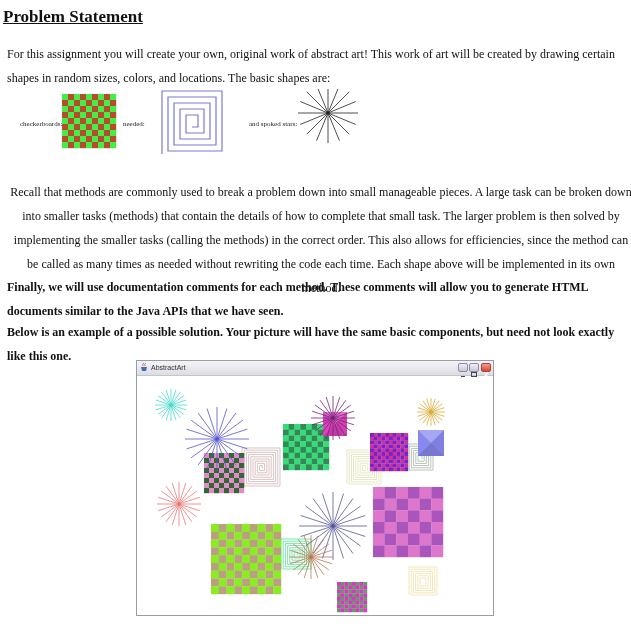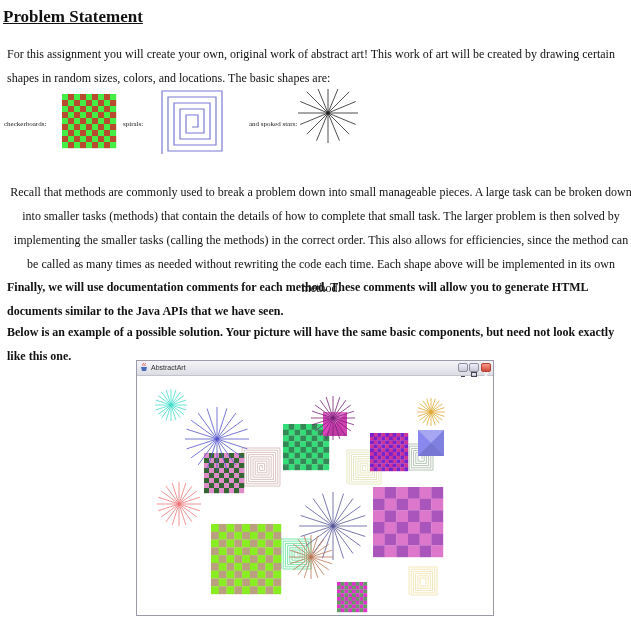--- a/index.html
+++ b/index.html
@@ -28,21 +28,21 @@
   .winbtn.max { right:14px; }
   .winbtn.close { right:2px; background:linear-gradient(#f49a8a,#d44a38); border-color:#b04030; }
   .canvas { position:absolute; left:0; top:15px; right:0; bottom:0; }
 </style>
 </head>
 <body>
 
 <h1 class="title">Problem Statement</h1>
 <p class="para" id="p1">For this assignment you will create your own, original work of abstract art! This work of art will be created by drawing certain shapes in random sizes, colors, and locations. The basic shapes are:</p>
 
-<span class="shape-label" style="left:4px;">checkerboards:</span>
+<span class="shape-label" style="left:20px;">checkerboards:</span>
 <svg class="shape-svg" style="left:61px;top:93px;" width="56" height="56" id="cb-example">
     <g>
       <rect x="1" y="1" width="6.2" height="6.2" fill="#44ee44"></rect>
       <rect x="7" y="1" width="6.2" height="6.2" fill="#b84a30"></rect>
       <rect x="13" y="1" width="6.2" height="6.2" fill="#44ee44"></rect>
       <rect x="19" y="1" width="6.2" height="6.2" fill="#b84a30"></rect>
       <rect x="25" y="1" width="6.2" height="6.2" fill="#44ee44"></rect>
       <rect x="31" y="1" width="6.2" height="6.2" fill="#b84a30"></rect>
       <rect x="37" y="1" width="6.2" height="6.2" fill="#44ee44"></rect>
       <rect x="43" y="1" width="6.2" height="6.2" fill="#b84a30"></rect>
@@ -115,21 +115,21 @@
       <rect x="13" y="49" width="6.2" height="6.2" fill="#44ee44"></rect>
       <rect x="19" y="49" width="6.2" height="6.2" fill="#b84a30"></rect>
       <rect x="25" y="49" width="6.2" height="6.2" fill="#44ee44"></rect>
       <rect x="31" y="49" width="6.2" height="6.2" fill="#b84a30"></rect>
       <rect x="37" y="49" width="6.2" height="6.2" fill="#44ee44"></rect>
       <rect x="43" y="49" width="6.2" height="6.2" fill="#b84a30"></rect>
       <rect x="49" y="49" width="6.2" height="6.2" fill="#44ee44"></rect>
     </g>
   </svg>
 
-<span class="shape-label" style="left:123px;">spirals:</span>
+<span class="shape-label" style="left:123px;">needed:</span>
 <svg class="shape-svg" style="left:160px;top:89px;" width="64" height="66">
   <path d="M2,65 L2,2 L62,2 L62,62 L8,62 L8,8 L56,8 L56,56 L14,56 L14,14 L50,14 L50,50 L20,50 L20,20 L44,20 L44,44 L26,44 L26,26 L38,26 L38,38 L32,38" fill="none" stroke="#7b7bd6" stroke-width="1.2"></path>
 </svg>
 
 <span class="shape-label" style="left:233px;margin-left:16px;">and spoked stars:</span>
 <svg class="shape-svg" style="left:296px;top:89px;" width="64" height="66" id="star-example">
     <g>
       <line x1="2" y1="24" x2="62" y2="24" stroke="#222222" stroke-width="0.8"></line>
       <line x1="4.2836140246613965" y1="12.519497029047306" x2="59.7163859753386" y2="35.48050297095269" stroke="#222222" stroke-width="0.8"></line>
       <line x1="10.786796564403573" y1="2.786796564403577" x2="53.21320343559643" y2="45.21320343559643" stroke="#222222" stroke-width="0.8"></line>

